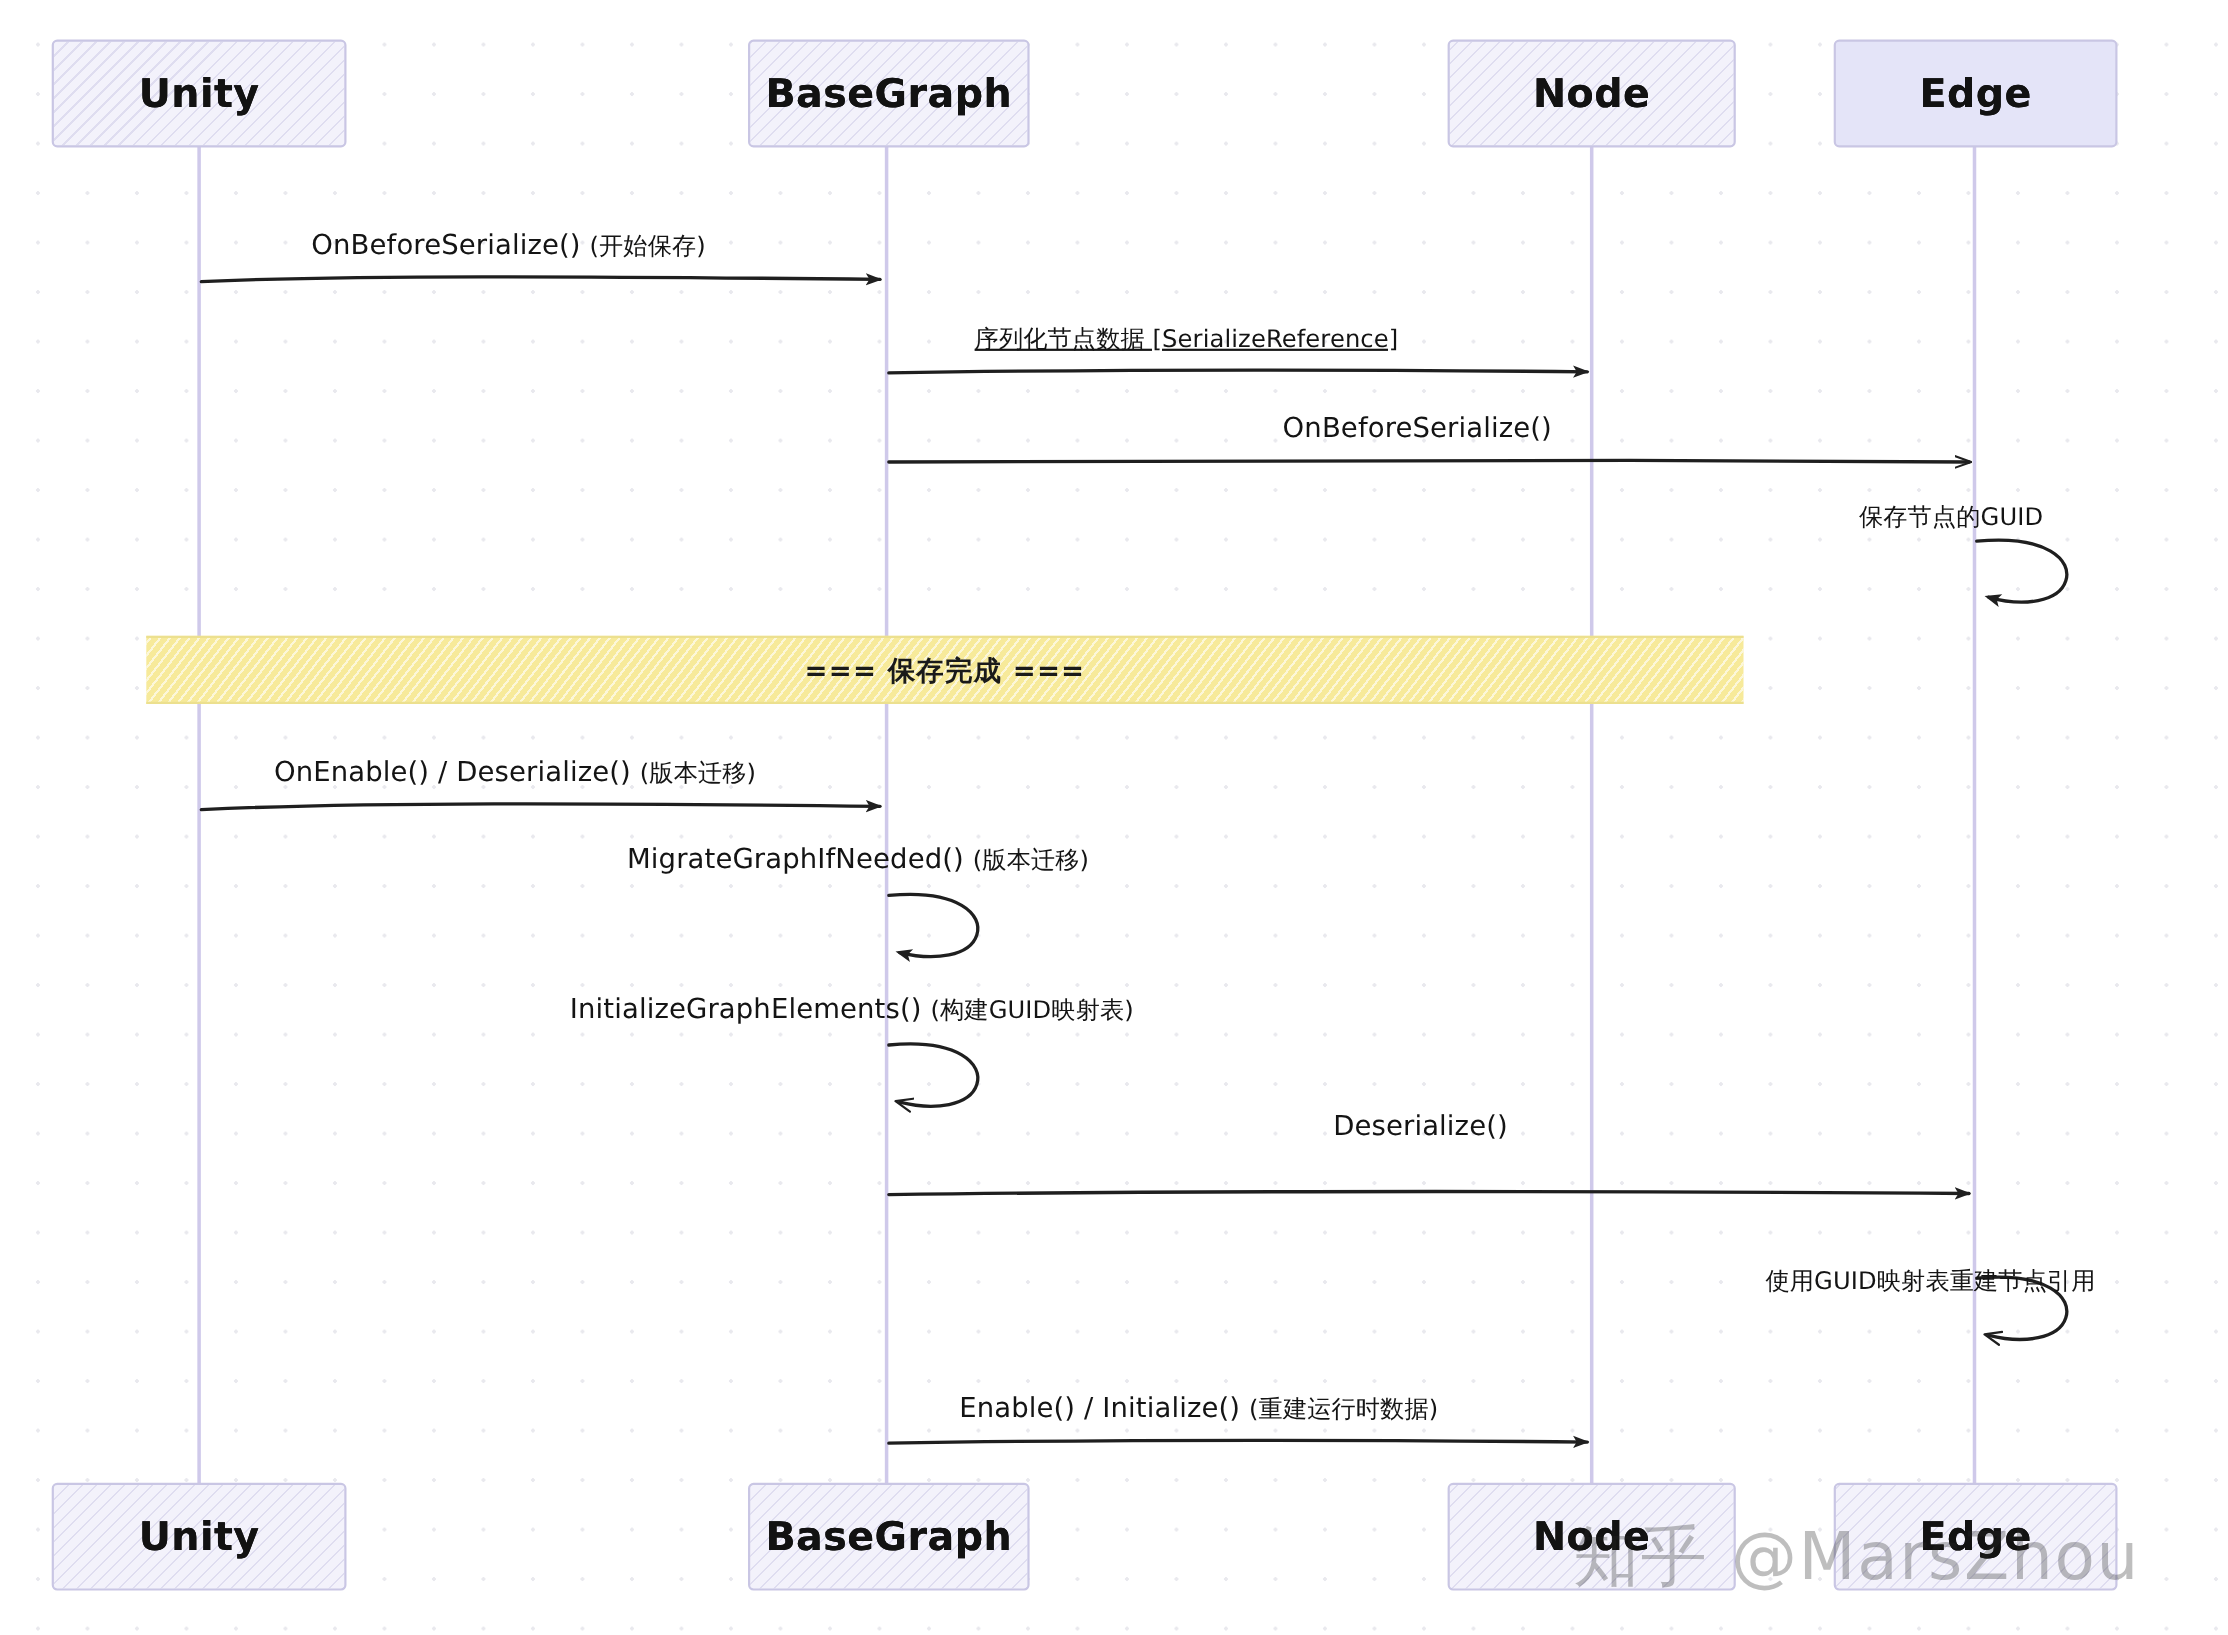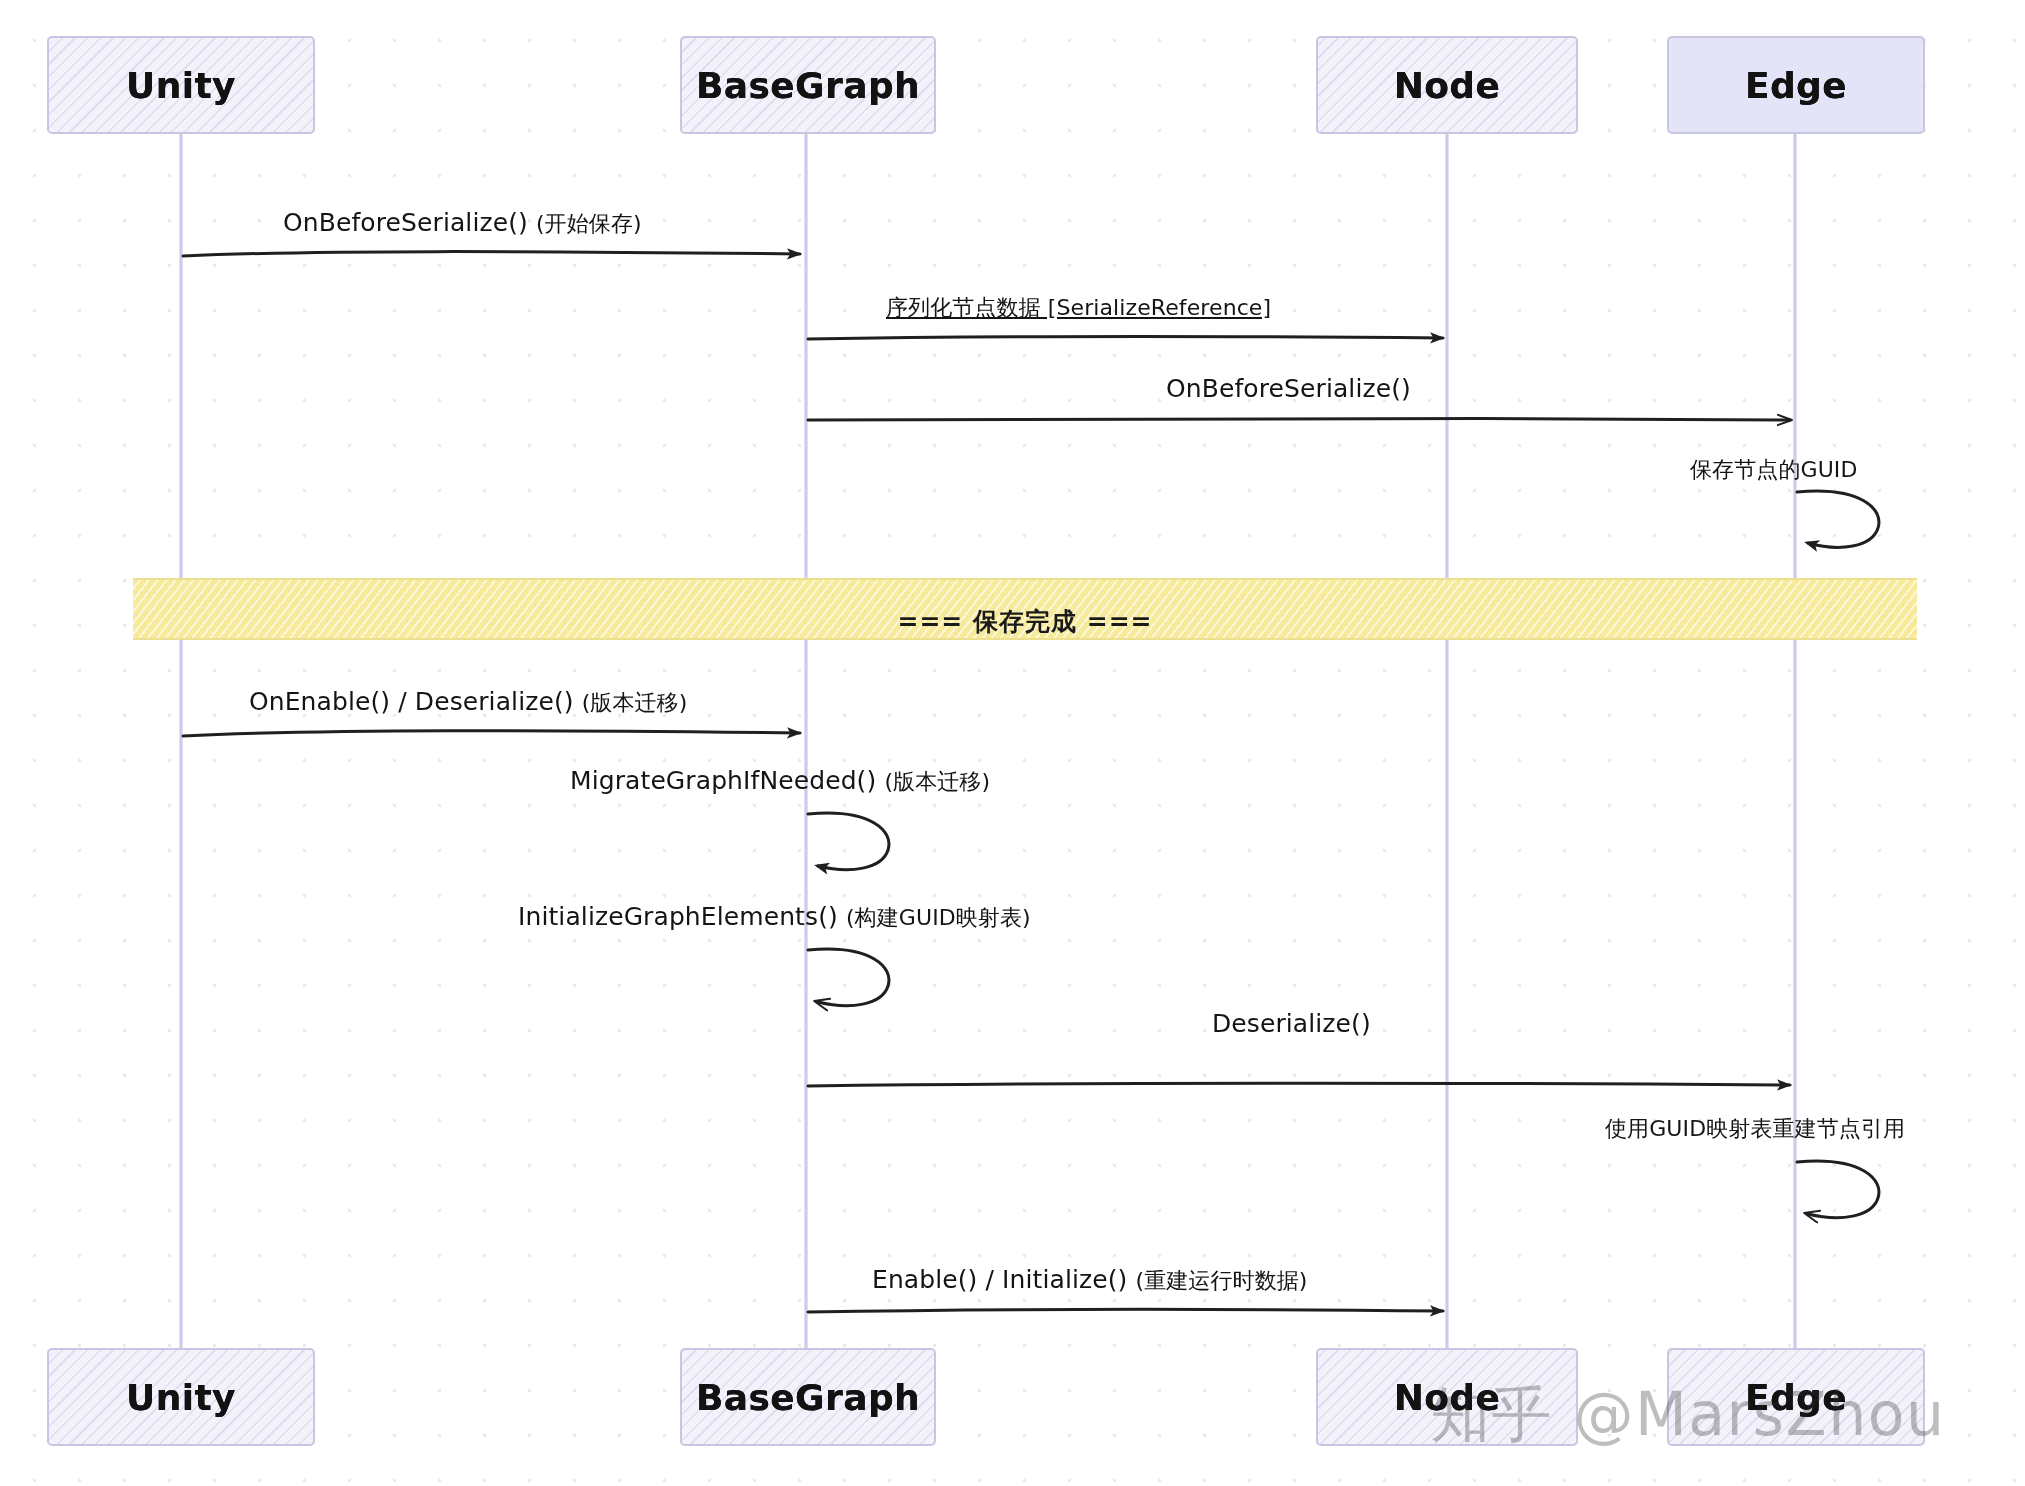--- a/index.html
+++ b/index.html
@@ -183,21 +183,21 @@
   </div>
 
   <div class="msg-label" style="left:1166px; top:374px;">
     <span>OnBeforeSerialize()</span>
   </div>
 
   <div class="msg-label" style="left:1690px; top:454px;">
     <span class="cjk">保存节点的GUID</span>
   </div>
 
-  <div class="divider-bar" style="left:133px; top:578px; width:1784px; height:62px;align-items:flex-end;">
+  <div class="divider-bar" style="left:133px; top:578px; width:1452px; height:62px;">
     <span class="divider-text">=== 保存完成 ===</span>
   </div>
 
   <div class="msg-label" style="left:249px; top:687px;">
     <span>OnEnable() / Deserialize()</span>
     <span class="cjk">(版本迁移)</span>
   </div>
 
   <div class="msg-label" style="left:518px; top:902px;">
     <span>InitializeGraphElements()</span>
@@ -206,21 +206,21 @@
 
   <div class="msg-label" style="left:570px; top:766px;">
     <span>MigrateGraphIfNeeded()</span>
     <span class="cjk">(版本迁移)</span>
   </div>
 
   <div class="msg-label" style="left:1212px; top:1009px;">
     <span>Deserialize()</span>
   </div>
 
-  <div class="msg-label" style="left:1605px; top:1113px;">
+  <div class="msg-label" style="left:1605px; top:1149px;">
     <span class="cjk">使用GUID映射表重建节点引用</span>
   </div>
 
   <div class="msg-label" style="left:872px; top:1265px;">
     <span>Enable() / Initialize()</span>
     <span class="cjk">(重建运行时数据)</span>
   </div>
 
   <div class="watermark" style="left:1430px; top:1375px;">知乎 @MarsZhou</div>
 

